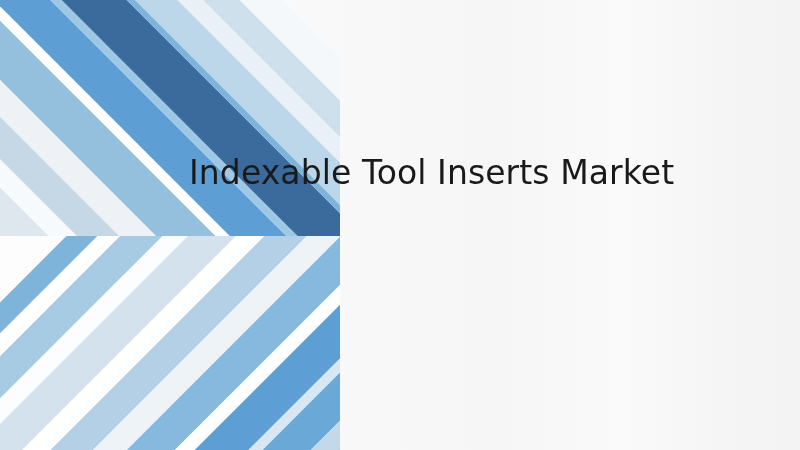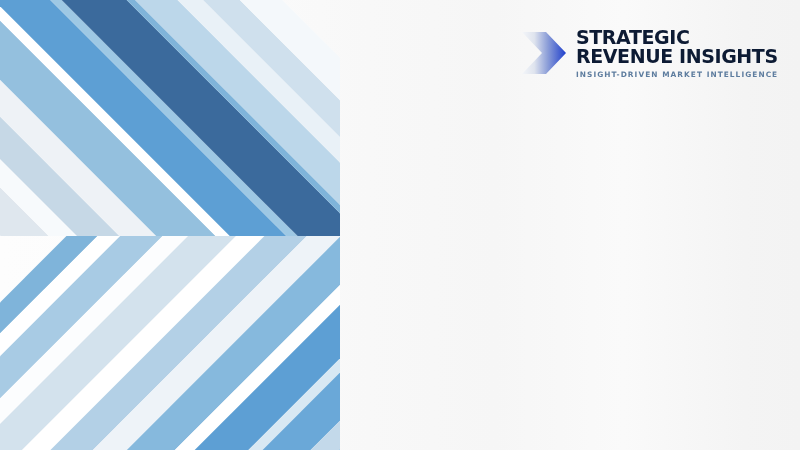--- a/index.html
+++ b/index.html
@@ -191,34 +191,17 @@
           <div class="band" style="left: 594px; width: 30px; background: rgb(141, 191, 225);"></div>
           <div class="band" style="left: 624px; width: 22px; background: rgb(234, 243, 249);"></div>
           <div class="band" style="left: 646px; width: 28px; background: rgb(99, 184, 224);"></div>
           <div class="band" style="left: 674px; width: 18px; background: rgb(255, 255, 255);"></div>
           <div class="band" style="left: 692px; width: 30px; background: rgb(217, 234, 245);"></div>
           <div class="band" style="left: 722px; width: 26px; background: rgb(246, 250, 252);"></div>
         </div>
     </div>
   </div>
 
-  <div class="logo">
-    <svg class="logo-mark" viewBox="0 0 52 50">
-      <defs>
-        <linearGradient id="markGrad" x1="0" y1="0" x2="1" y2="0">
-          <stop offset="0%" stop-color="#f4f6f9"></stop>
-          <stop offset="28%" stop-color="#dfe4ee"></stop>
-          <stop offset="58%" stop-color="#8d9fd8"></stop>
-          <stop offset="100%" stop-color="#1f3fcc"></stop>
-        </linearGradient>
-      </defs>
-      <path d="M4 4 L28 4 L48 25 L28 46 L4 46 L24 25 Z" fill="url(#markGrad)"></path>
-    </svg>
-    <div class="logo-text">
-      <div class="logo-line">STRATEGIC</div>
-      <div class="logo-line">REVENUE INSIGHTS</div>
-      <div class="logo-tag">INSIGHT-DRIVEN MARKET INTELLIGENCE</div>
-    </div>
-  </div>
-
+
+  <div class="title">Indexable Tool Inserts Market</div>
 
 
 </div>
 
 </body></html>

